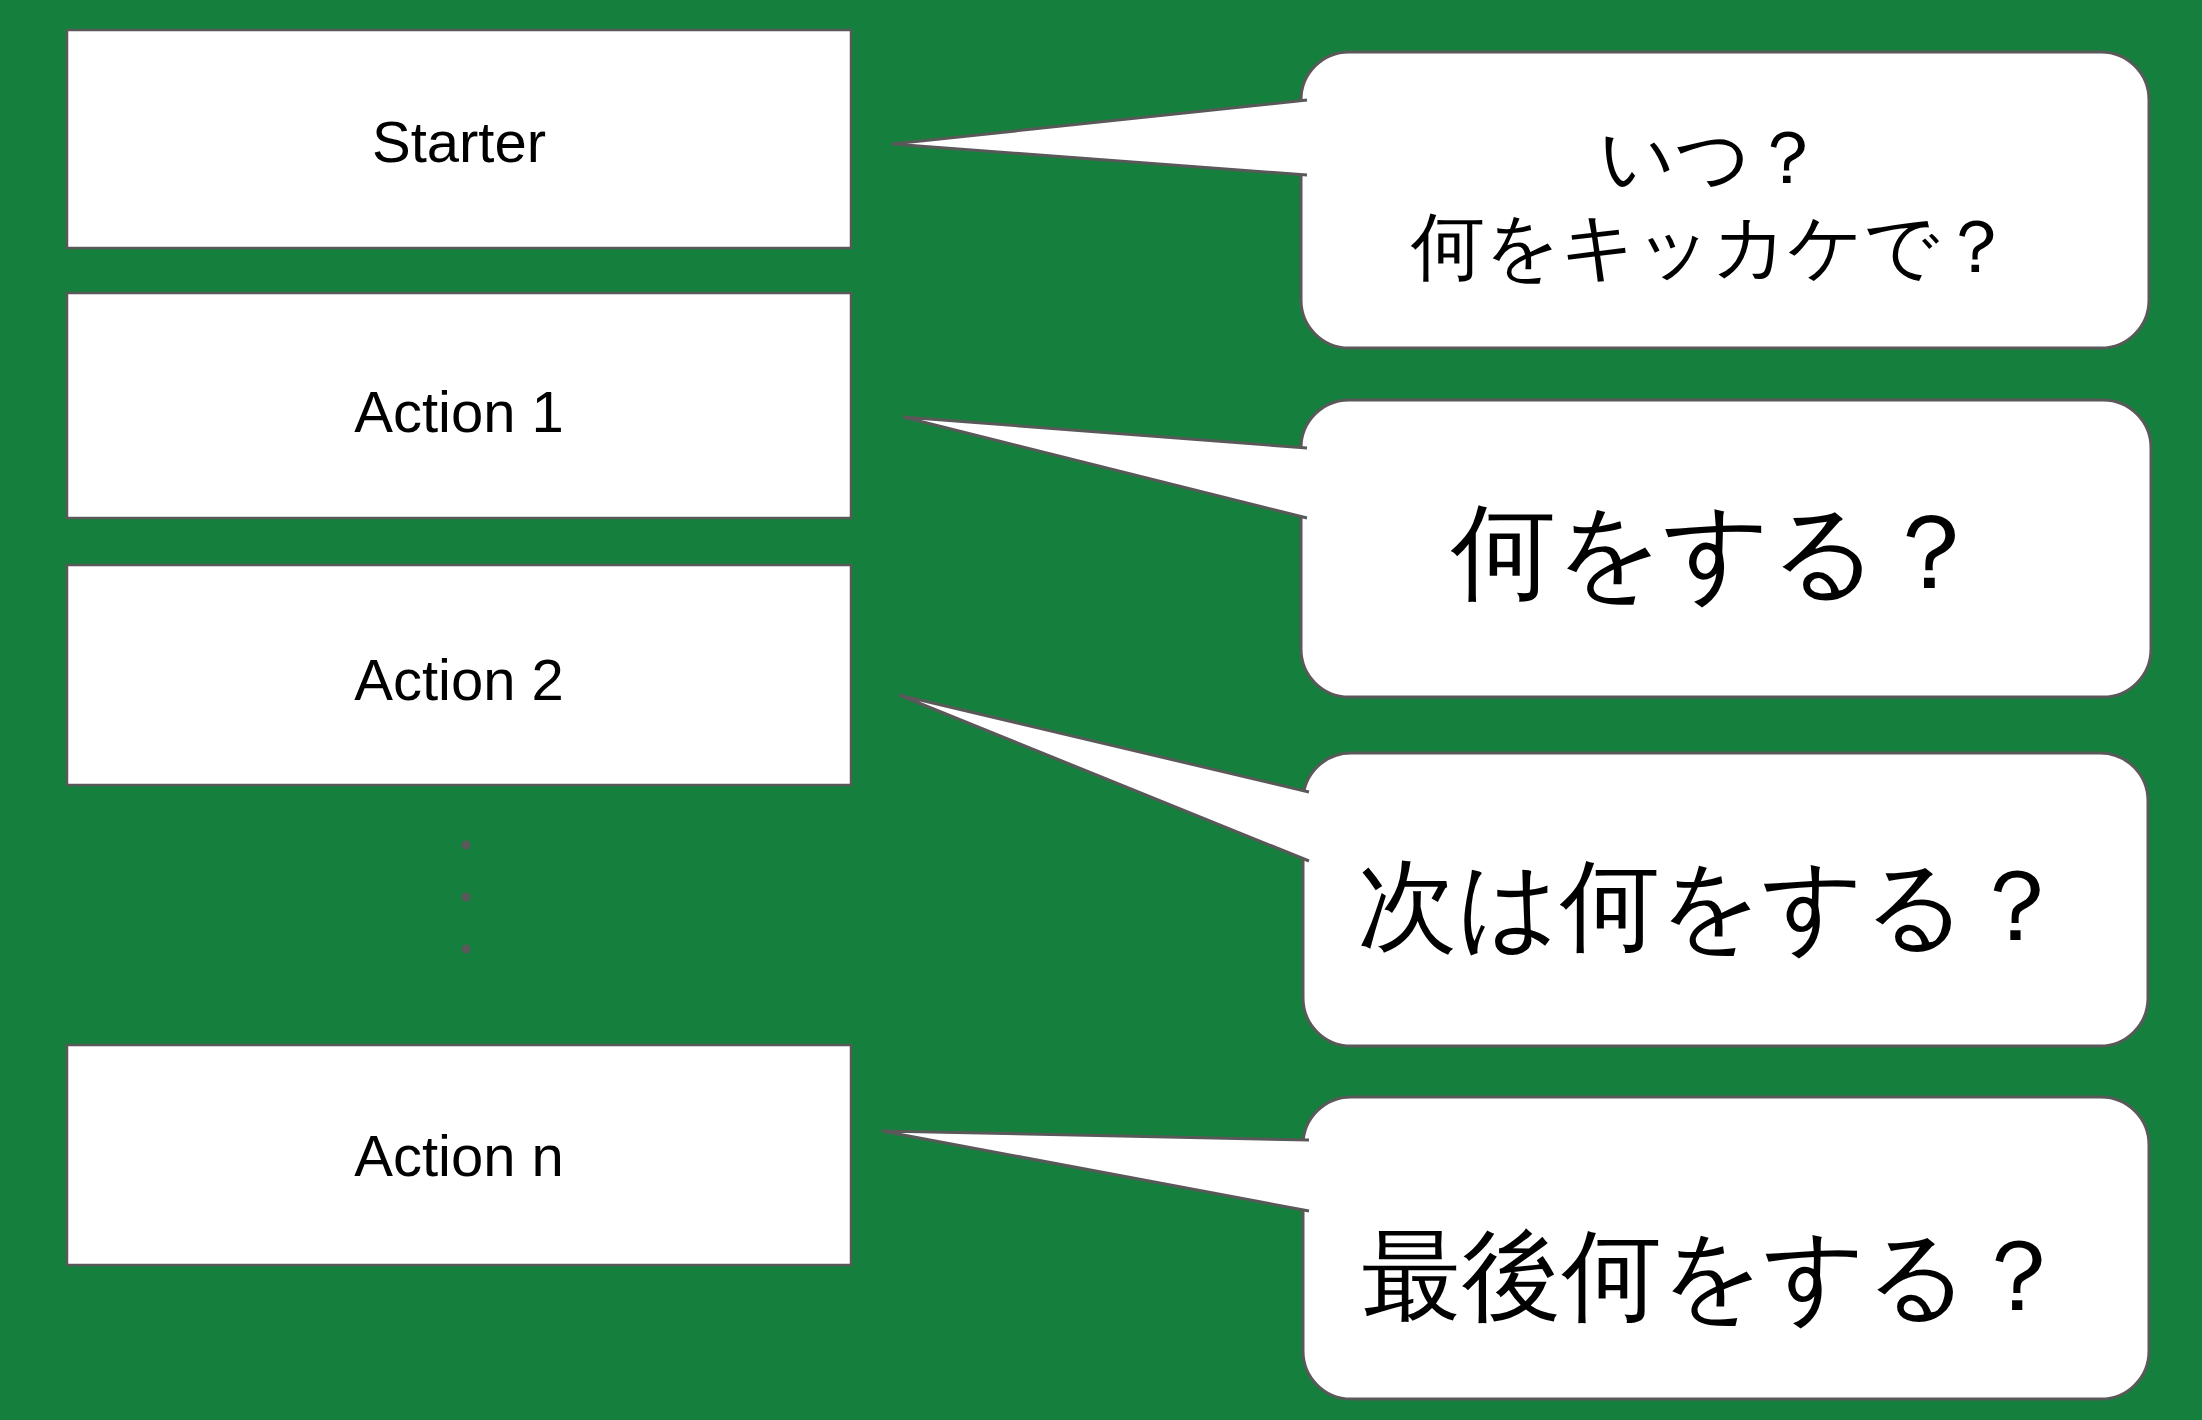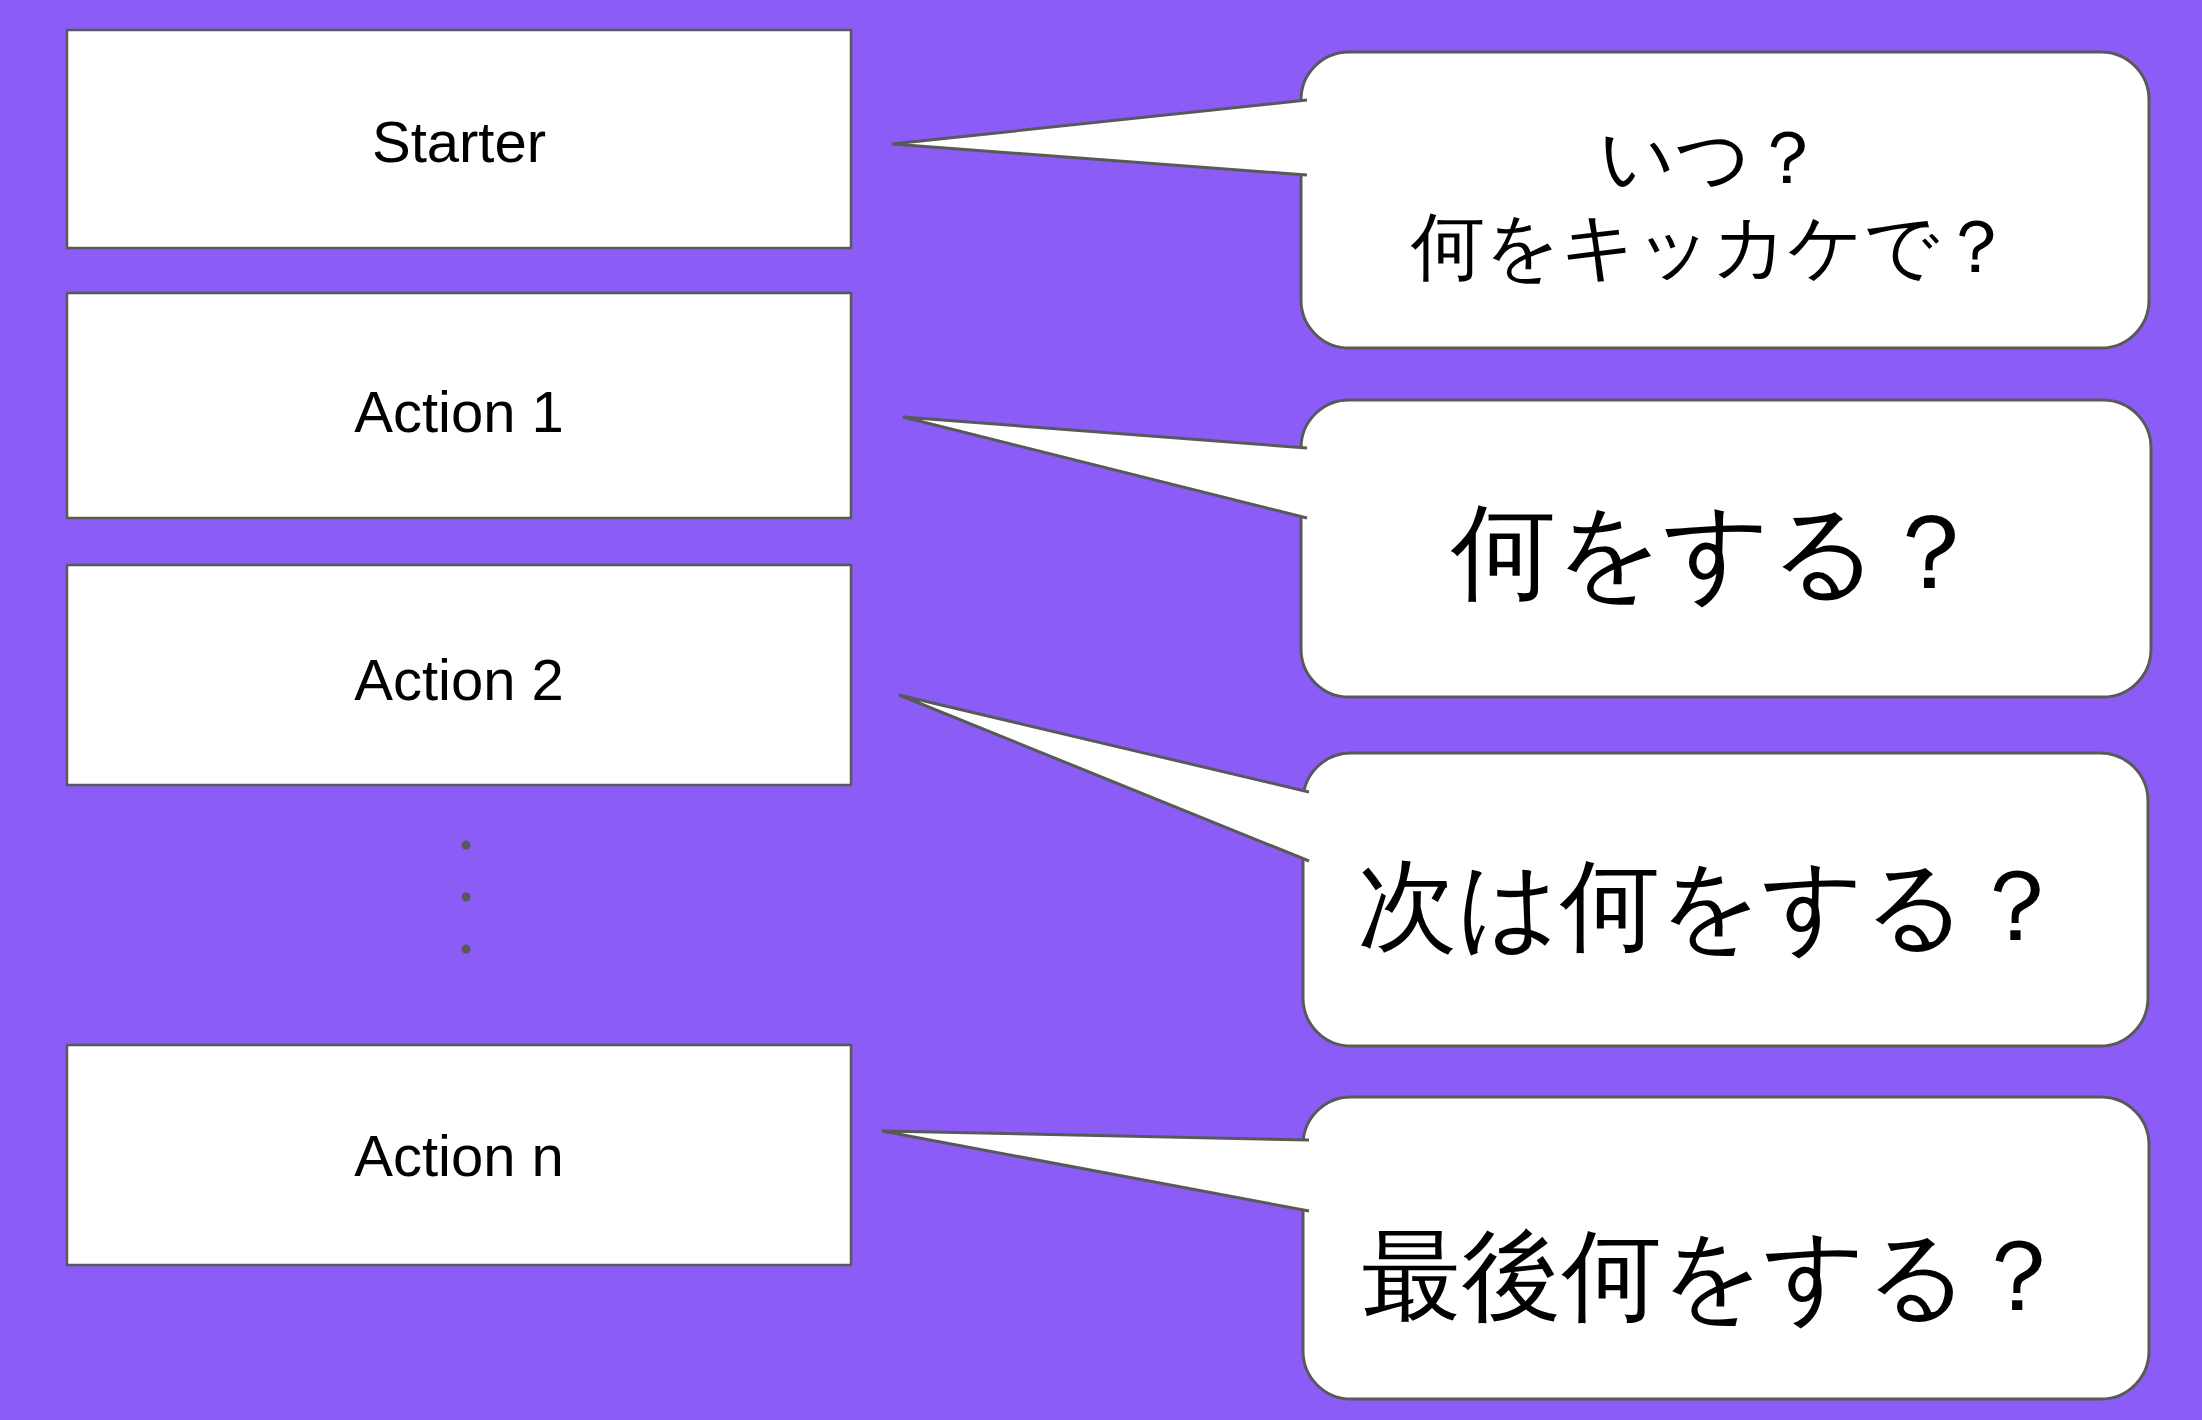--- a/index.html
+++ b/index.html
@@ -3,21 +3,21 @@
 <meta charset="utf-8">
 <style>
   html, body {
     margin: 0;
     padding: 0;
     background: #ffffff;
   }
   .stage {
     width: 2202px;
     height: 1420px;
-    background: #8b5cf6;
+    background: #15803d;
   }
   svg {
     display: block;
     width: 100%;
     height: 100%;
   }
   .box-label {
     font-family: "Liberation Sans", "DejaVu Sans", sans-serif;
     font-size: 58px;
     text-anchor: middle;

